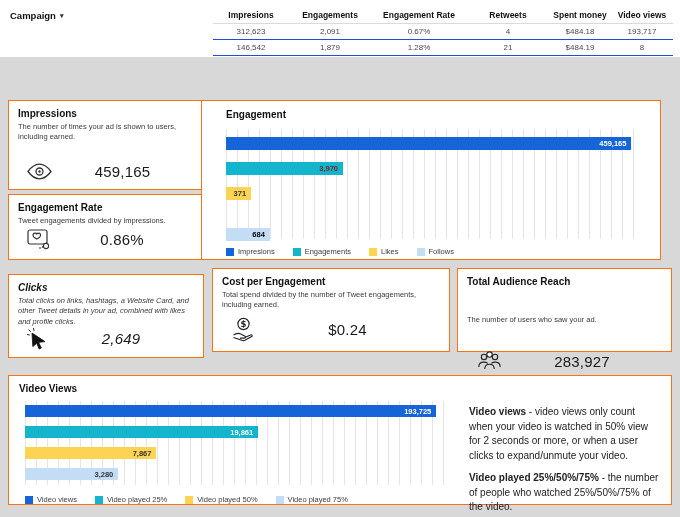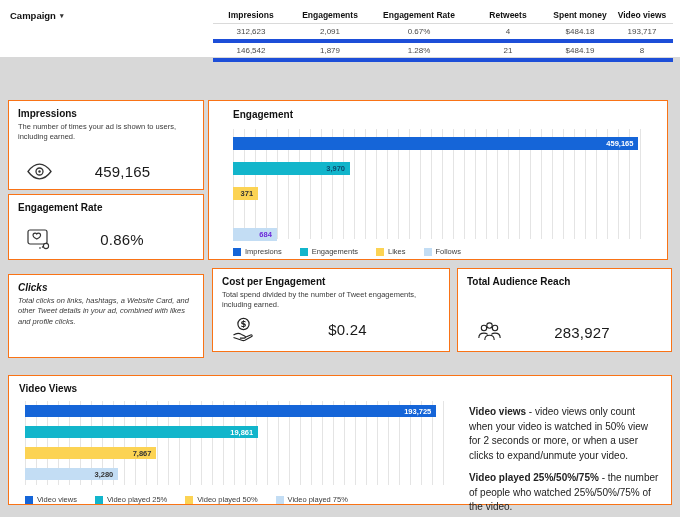--- a/index.html
+++ b/index.html
@@ -15,35 +15,35 @@
     display:flex;align-items:center;gap:4px;cursor:pointer;
   }
   .campaign .caret{font-size:7px;color:#333;}
   .summary-table{position:absolute;left:213px;top:6px;width:460px;}
   .t-head,.t-row{
     display:grid;grid-template-columns:76px 82px 96px 82px 62px 62px;
     align-items:center;
   }
   .t-head{height:17px;border-bottom:1px solid #dadada;}
   .t-head .t-cell{font-size:8.5px;font-weight:bold;color:#111;text-align:center;}
-  .t-row{height:15px;border-bottom:4px solid #1d4ed8;}
+  .t-row{height:15px;border-bottom:1px solid #1d4ed8;}
   .t-row .t-cell{font-size:8px;color:#4a4a4a;text-align:center;}
   
   .card{
     position:absolute;background:#fff;border:1px solid #f97316;box-sizing:border-box;
     display:flex;flex-direction:column;padding:7px 9px 8px 9px;
   }
   .card h3{margin:0 0 3px 0;font-size:10px;font-weight:bold;color:#111;}
   .card .desc{margin:0;font-size:7.5px;line-height:1.38;color:#3a3a3a;}
   .metric{display:flex;align-items:center;margin-top:auto;padding:0 2px;}
   .metric .icon{flex:0 0 auto;display:flex;align-items:center;margin-left:6px;}
   .metric .value{flex:1;text-align:center;font-size:15px;color:#1a1a1a;letter-spacing:.2px;}
   #card-impressions{left:8px;top:100px;width:196px;height:90px;}
   #card-engagement-rate{left:8px;top:194px;width:196px;height:66px;}
-  #card-engagement{left:208px;top:100px;width:460px;height:160px;padding:8px 8px;}
+  #card-engagement{left:201px;top:100px;width:460px;height:160px;padding:8px 8px;}
   #card-clicks{left:8px;top:274px;width:196px;height:84px;font-style:italic;}
   #card-cpe{left:212px;top:268px;width:238px;height:84px;}
   #card-reach{left:457px;top:268px;width:215px;height:84px;gap:25px;}
   #card-video{left:8px;top:375px;width:664px;height:130px;padding:7px 10px;}
   
   #card-engagement h3,#card-video h3{margin-left:0;}
   #card-engagement h3{margin-left:16px;}
   .plot{
     position:relative;
     background-image:repeating-linear-gradient(to right,#e4e4e4 0,#e4e4e4 1px,transparent 1px,transparent 11px);
@@ -120,20 +120,21 @@
           <circle cx="13.5" cy="9.5" r="3.5" fill="none" stroke="#333" stroke-width="1.3"></circle>
           <circle cx="13.5" cy="9.5" r="1.2" fill="#333"></circle>
         </svg>
       </span>
       <span class="value">459,165</span>
     </div>
   </section>
 
   <section class="card" id="card-engagement-rate">
     <h3>Engagement Rate</h3>
+    <p class="desc">Tweet engagements divided by impressions.</p>
     <div class="metric">
       <span class="icon">
         <svg width="26" height="24" viewBox="0 0 26 24">
           <rect x="2" y="3" width="19" height="14" rx="2" fill="none" stroke="#333" stroke-width="1.2"></rect>
           <path d="M7 8.2 c0-1.3 1-2.1 2.1-2.1 c0.8 0 1.4 0.4 1.7 1 c0.3-0.6 0.9-1 1.7-1 c1.1 0 2.1 0.8 2.1 2.1 c0 1.9-3.8 3.9-3.8 3.9 S7 10.1 7 8.2 Z" fill="none" stroke="#333" stroke-width="1.1"></path>
           <path d="M16 20.5 l5-4.5 M13 21 l2 0" fill="none" stroke="#333" stroke-width="1.1"></path>
           <circle cx="20" cy="19" r="2.6" fill="#fff" stroke="#333" stroke-width="1.1"></circle>
         </svg>
       </span>
       <span class="value">0.86%</span>
@@ -142,31 +143,31 @@
 
   <section class="card" id="card-engagement">
     <h3>Engagement</h3>
     <div class="plot plot-engagement">
       <div class="bar-track">
         <div class="bar" style="width: 97%; background-color: rgb(21, 101, 216); color: rgb(255, 255, 255);">
           <span class="bar-value">459,165</span>
         </div>
       </div>
       <div class="bar-track">
-        <div class="bar" style="width: 28%; background-color: rgb(18, 181, 203); color: #0c4a6e;">
+        <div class="bar" style="width: 28%; background-color: rgb(18, 181, 203); color: #7f1d1d;">
           <span class="bar-value">3,970</span>
         </div>
       </div>
       <div class="bar-track">
         <div class="bar" style="width: 6%; background-color: rgb(252, 211, 83); color: rgb(51, 51, 51);">
           <span class="bar-value">371</span>
         </div>
       </div>
       <div class="bar-track">
-        <div class="bar" style="width: 10.5%; background-color: rgb(195, 221, 244); color: #6d28d9; margin-top: 28px;">
+        <div class="bar" style="width: 10.5%; background-color: rgb(195, 221, 244); color: #000000; margin-top: 28px;">
           <span class="bar-value">684</span>
         </div>
       </div>
     </div>
     <div class="legend legend-eng">
       <div class="legend-item">
         <span class="swatch" style="background-color: rgb(21, 101, 216);"></span>
         <span class="legend-label">Impresions</span>
       </div>
       <div class="legend-item">
@@ -180,40 +181,50 @@
       <div class="legend-item">
         <span class="swatch" style="background-color: rgb(195, 221, 244);"></span>
         <span class="legend-label">Follows</span>
       </div>
     </div>
   </section>
 
   <section class="card" id="card-clicks">
     <h3>Clicks</h3>
     <p class="desc">Total clicks on links, hashtags, a Website Card, and other Tweet details in your ad, combined with likes and profile clicks.</p>
+    <div class="metric">
+      <span class="icon">
+        <svg width="24" height="23" viewBox="0 0 24 23">
+          <path d="M2.5 2.5 L4.8 4.8 M7.5 1 L8 3.8 M1 7.5 L3.8 8" stroke="#222" stroke-width="1" fill="none"></path>
+          <path d="M6 6 L19 14.6 L12.6 15.4 L15.4 21 L13.2 22 L10.7 16.3 L6.8 19.6 Z" fill="#111" stroke="#111" stroke-width="0.8" stroke-linejoin="round"></path>
+        </svg>
+      </span>
+      <span class="value">2,649</span>
+    </div>
   </section>
 
   <section class="card" id="card-cpe">
     <h3>Cost per Engagement</h3>
     <p class="desc">Total spend divided by the number of Tweet engagements, including earned.</p>
     <div class="metric">
       <span class="icon">
         <svg width="27" height="27" viewBox="0 0 27 27">
           <circle cx="13.5" cy="8" r="5.6" fill="none" stroke="#222" stroke-width="1.2"></circle>
           <text x="13.5" y="11" font-size="8.5" text-anchor="middle" fill="#222" font-family="DejaVu Sans, sans-serif" font-weight="bold">$</text>
           <path d="M3.5 19 c3.2-2.2 5.4-2.2 8-0.6 l3.2 1.6 c1.1 0.6 0.9 2.1-0.6 2.1 l-4.2 0" fill="none" stroke="#222" stroke-width="1.1"></path>
           <path d="M14.8 21.6 l5.8-2.7 c1.3-0.6 2.2 0.9 1.1 1.7 l-6.8 3.6 c-1 0.5-2.1 0.5-3.1 0 L3.5 21.5" fill="none" stroke="#222" stroke-width="1.1"></path>
         </svg>
       </span>
       <span class="value">$0.24</span>
     </div>
   </section>
 
   <section class="card" id="card-reach">
     <h3>Total Audience Reach</h3>
+    <p class="desc">The number of users who saw your ad.</p>
     <div class="metric">
       <span class="icon">
         <svg width="29" height="22" viewBox="0 0 29 22">
           <circle cx="9" cy="7" r="2.7" stroke="#222" stroke-width="1.1" fill="none"></circle>
           <circle cx="20" cy="7" r="2.7" stroke="#222" stroke-width="1.1" fill="none"></circle>
           <circle cx="14.5" cy="4.6" r="2.7" stroke="#222" stroke-width="1.1" fill="#fff"></circle>
           <path d="M3.8 17 c0-3.1 2.3-4.9 5.2-4.9 c1.5 0 2.8 0.5 3.7 1.3" fill="none" stroke="#222" stroke-width="1.1"></path>
           <path d="M25.2 17 c0-3.1-2.3-4.9-5.2-4.9 c-1.5 0-2.8 0.5-3.7 1.3" fill="none" stroke="#222" stroke-width="1.1"></path>
           <path d="M9.8 19 c0-3 2.1-4.7 4.7-4.7 s4.7 1.7 4.7 4.7" fill="none" stroke="#222" stroke-width="1.1"></path>
         </svg>

